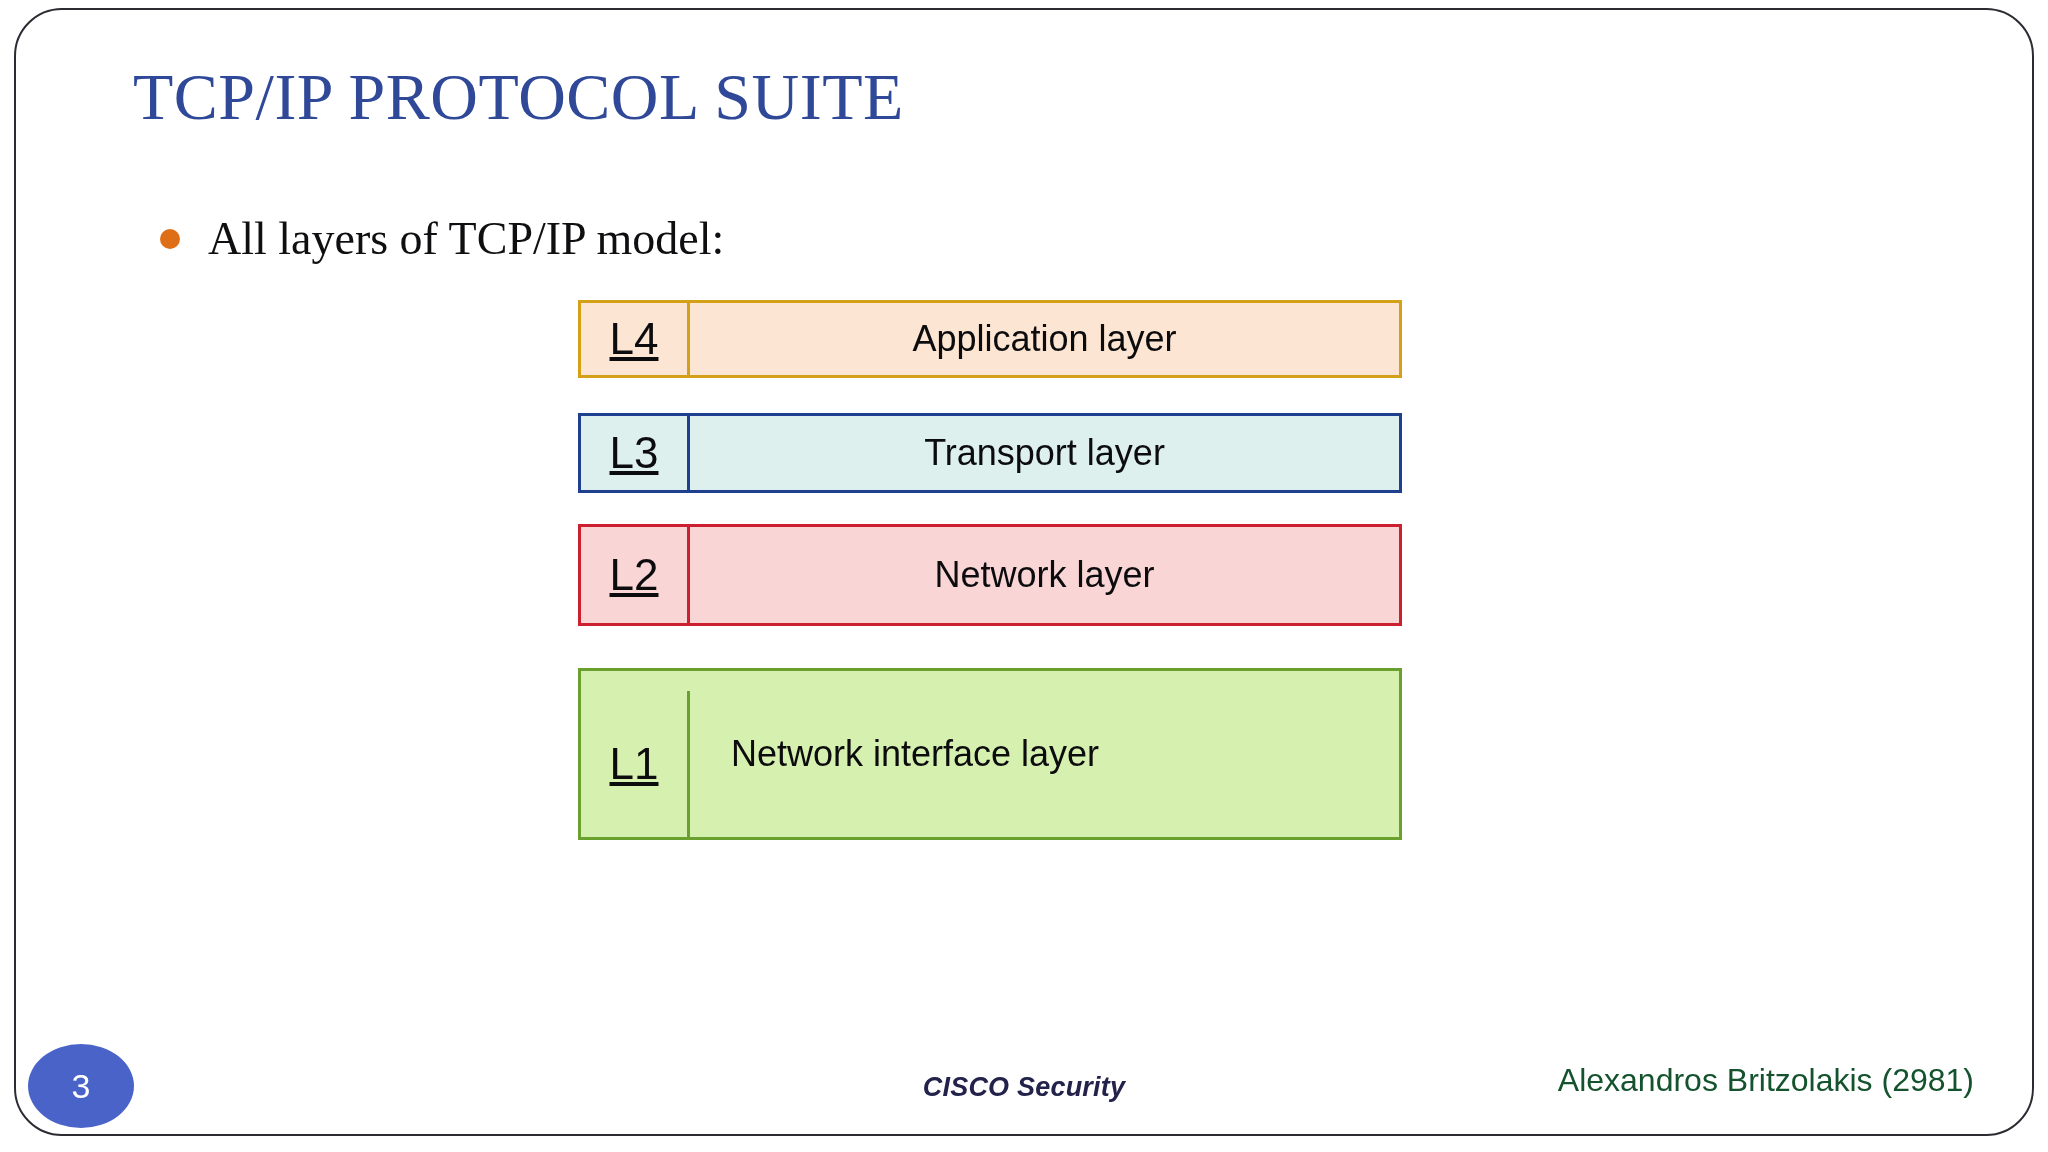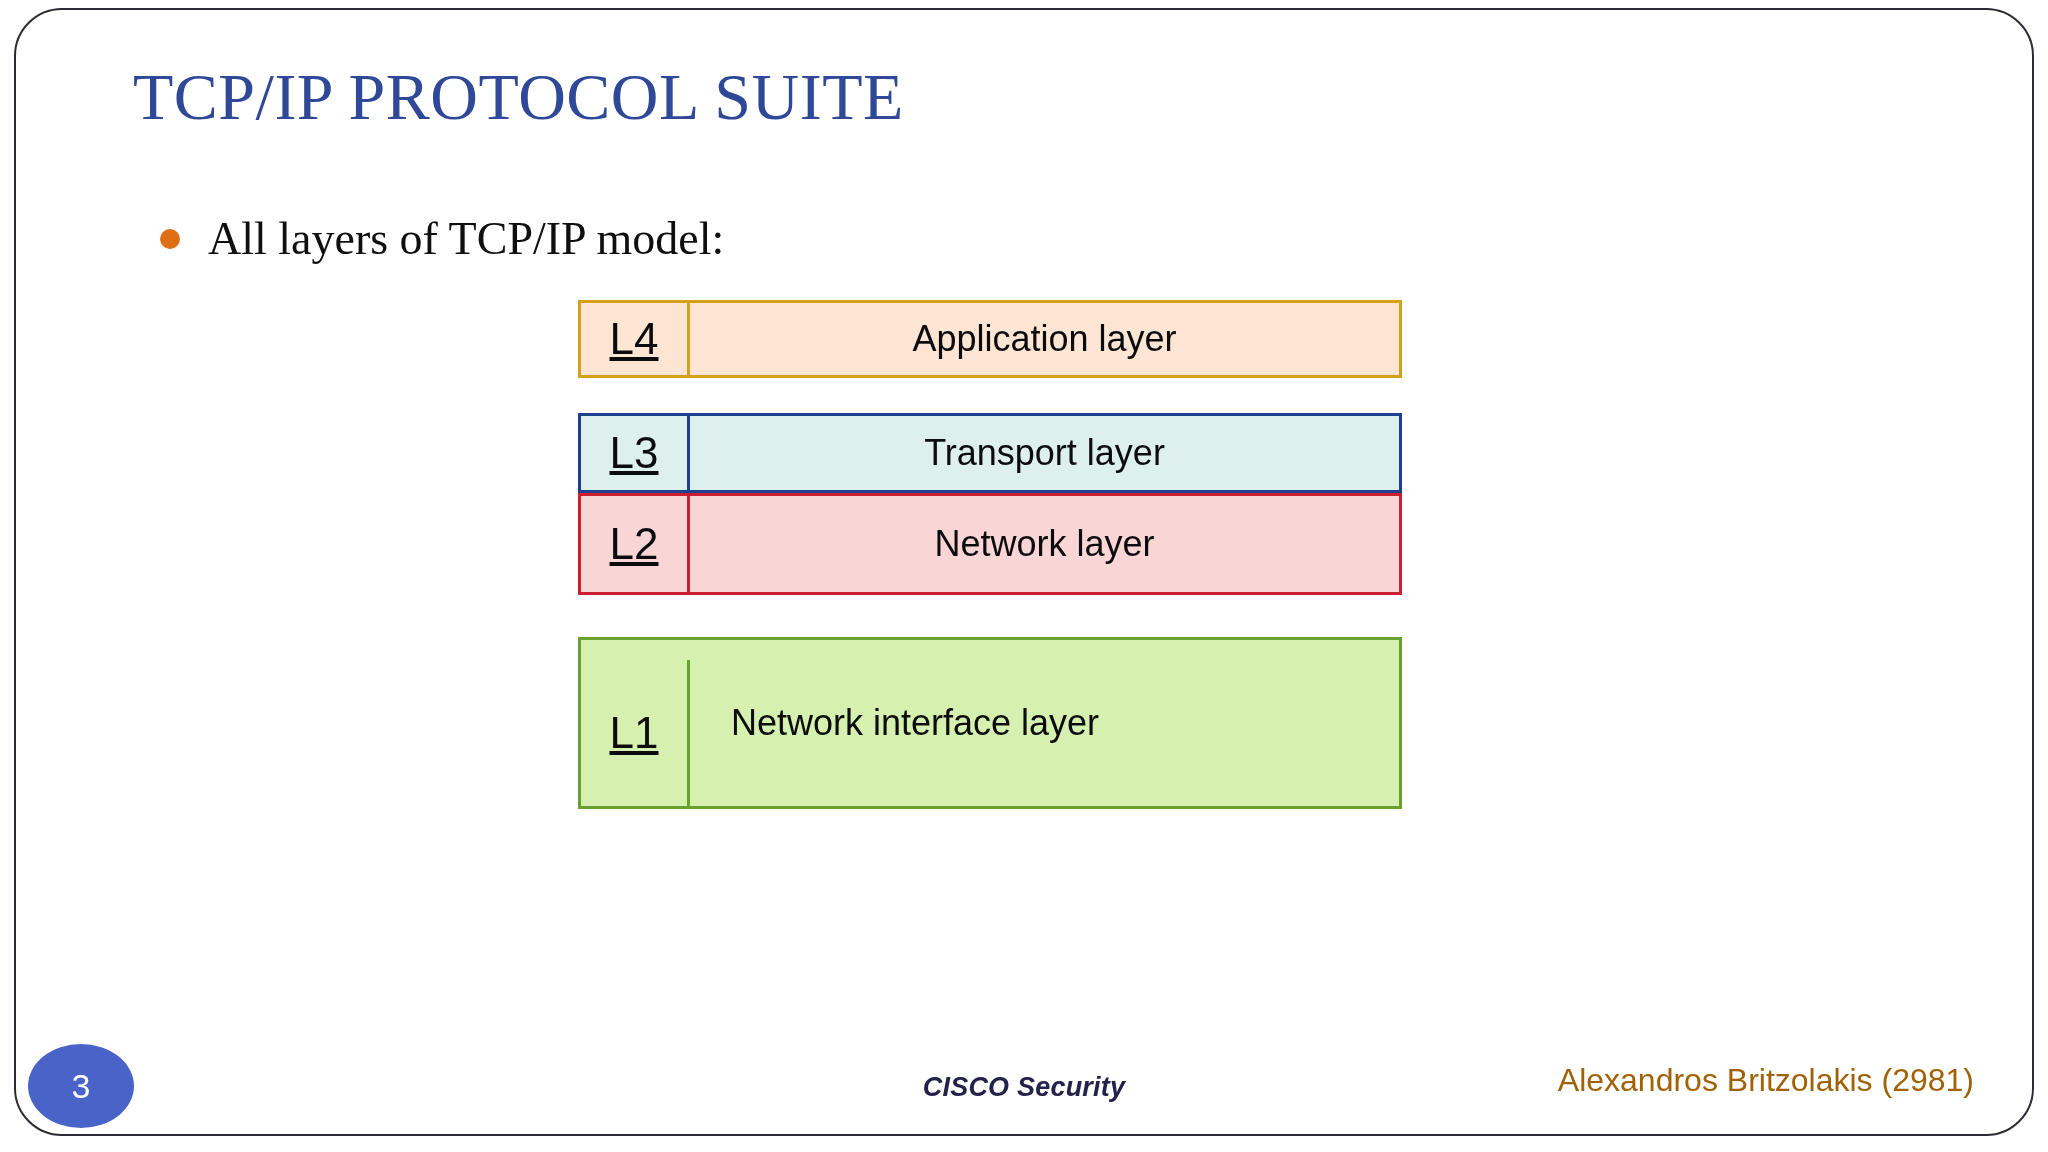--- a/index.html
+++ b/index.html
@@ -136,21 +136,21 @@
     color: #22224a;
     font-weight: 600;
     letter-spacing: 0.2px;
     font-style: italic;
   }
   #footer-right {
     position: absolute;
     right: 74px;
     top: 1062px;
     font-size: 32px;
-    color: #a16207;
+    color: #14532d;
     white-space: nowrap;
   }
 </style>
 </head>
 <body>
 
 <div id="slide">
 
   <div id="slide-frame"></div>
 
@@ -161,21 +161,21 @@
     <span id="bullet-text">All layers of TCP/IP model:</span>
   </div>
 
   <div id="diagram">
 
     <div class="layer-row" style="border-color:#d4a017; background:#fce5d2; height:78px; margin-bottom:35px;">
       <div class="cell-code" style="border-right-color:#d4a017;">L4</div>
       <div class="cell-name">Application layer</div>
     </div>
 
-    <div class="layer-row" style="border-color:#1f3f8f; background:#ddf0ee; height:80px; ">
+    <div class="layer-row" style="border-color:#1f3f8f; background:#ddf0ee; height:80px; margin-bottom:31px;">
       <div class="cell-code" style="border-right-color:#1f3f8f;">L3</div>
       <div class="cell-name">Transport layer</div>
     </div>
 
     <div class="layer-row" style="border-color:#cc1f2f; background:#f9d5d5; height:102px; margin-bottom:42px;">
       <div class="cell-code" style="border-right-color:#cc1f2f;">L2</div>
       <div class="cell-name">Network layer</div>
     </div>
 
     <div class="layer-row" style="border-color:#6aa02e; background:#d6f0b0; height:172px;">

